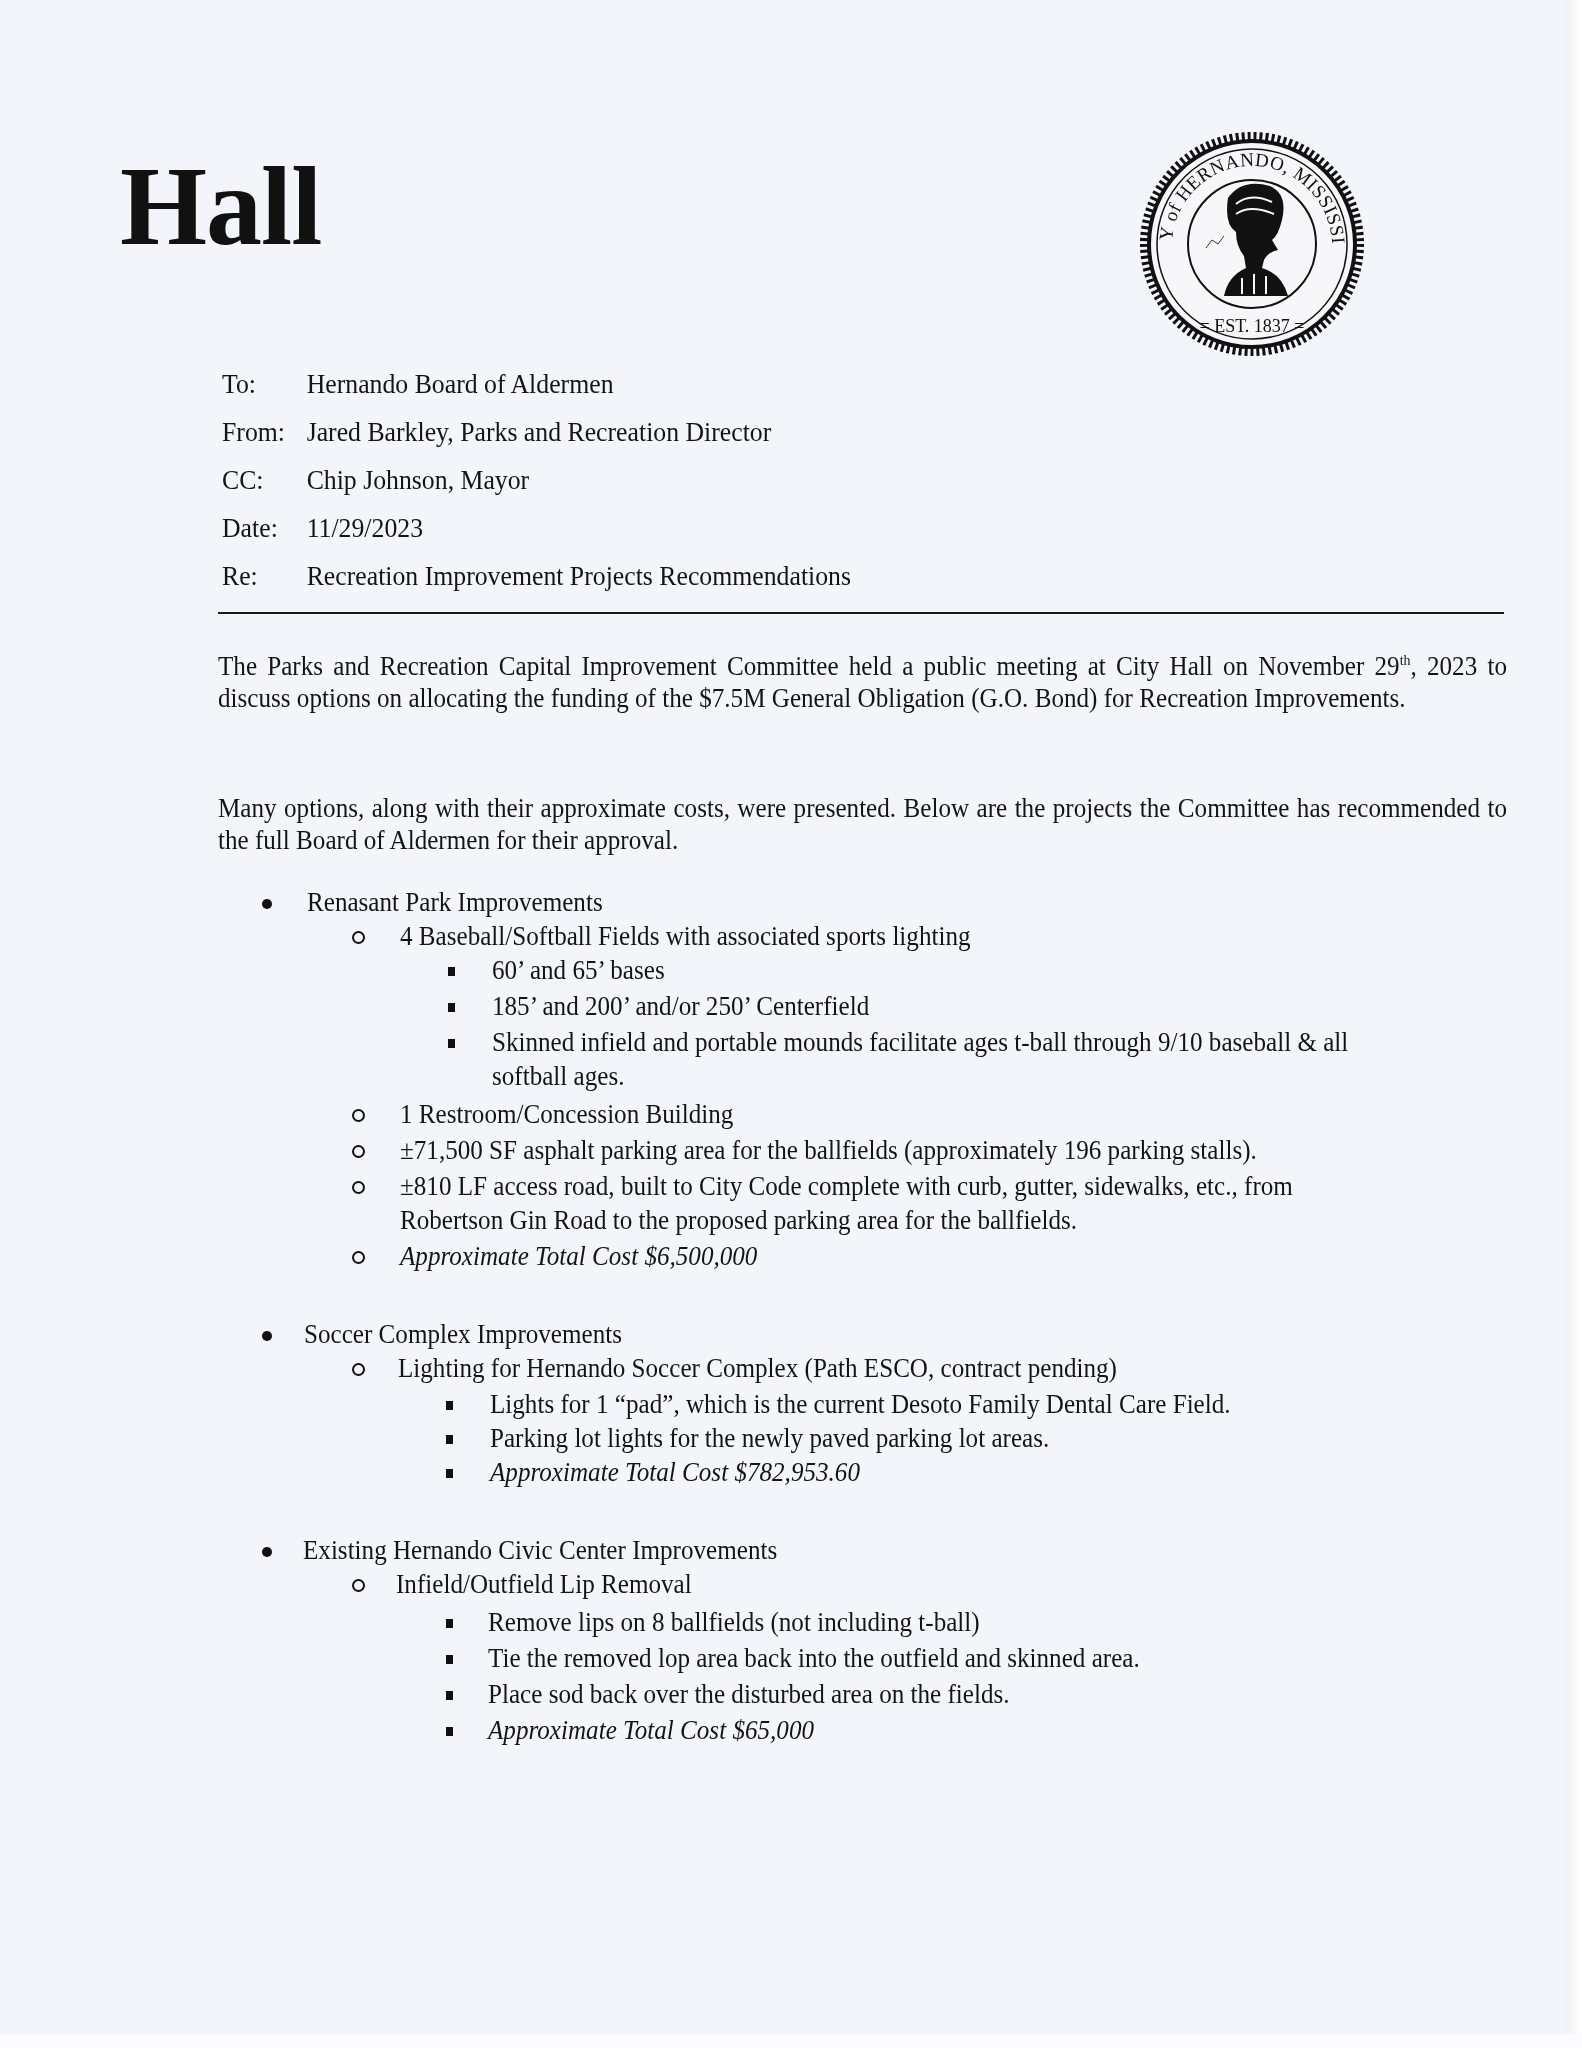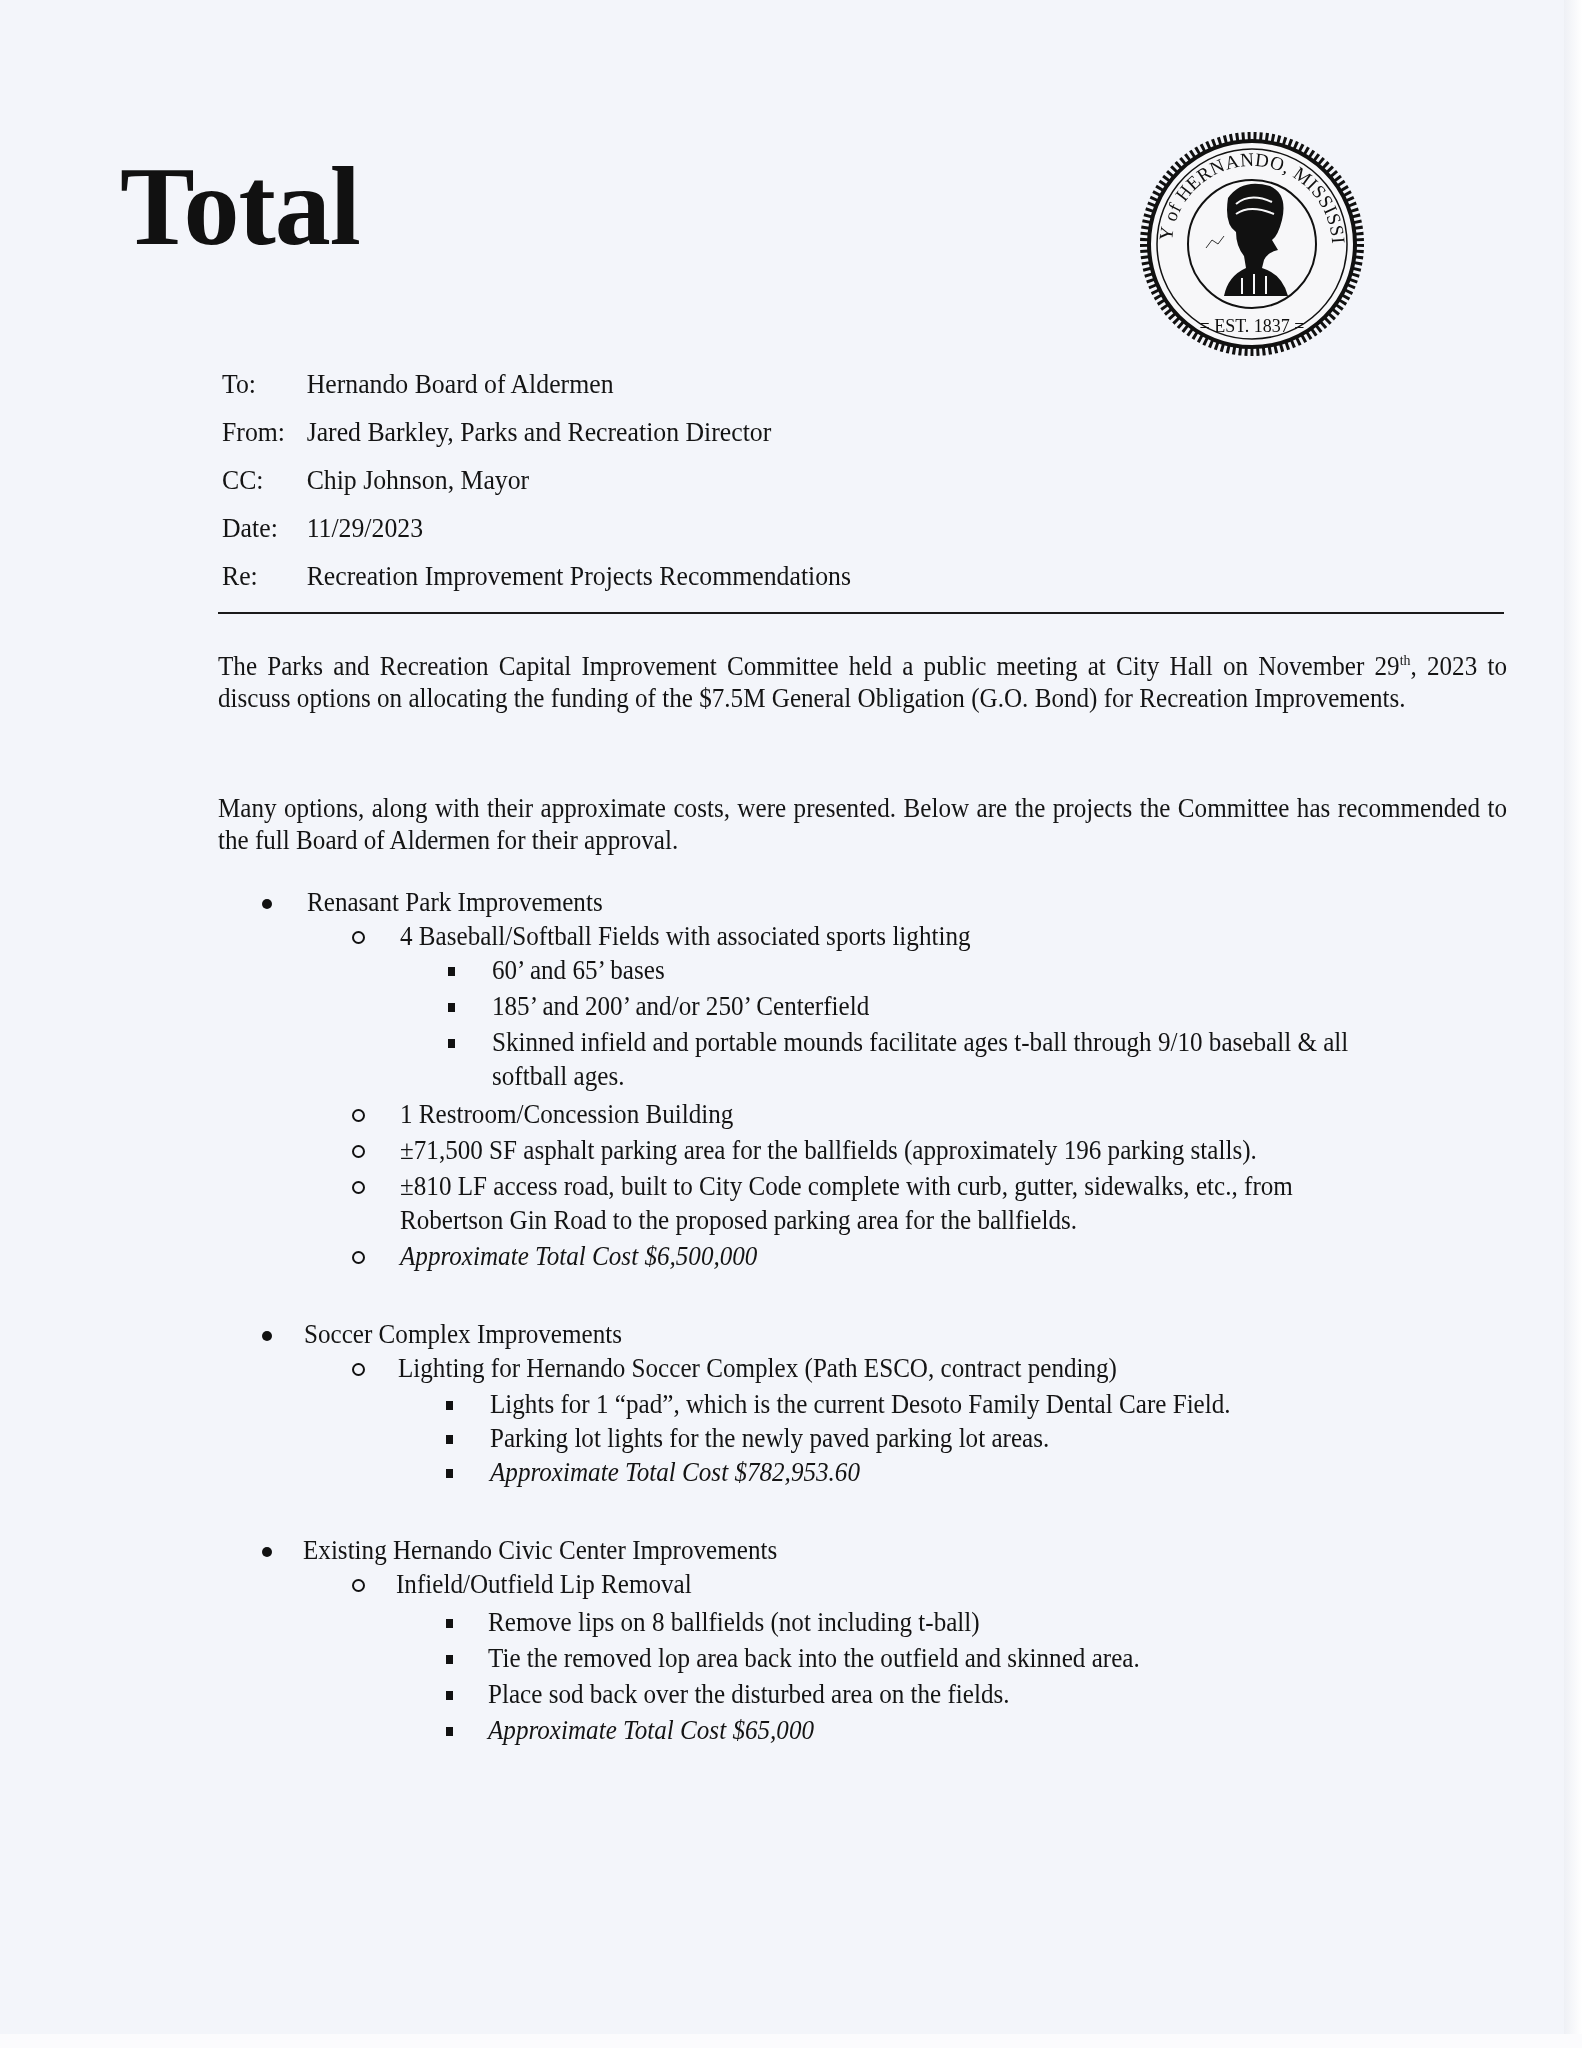--- a/index.html
+++ b/index.html
@@ -127,21 +127,21 @@
       vertical-align: middle;
     }
     .italic { font-style: italic; }
   </style>
 </head>
 <body>
 
 <div class="page-edge-right"></div>
 <div class="page-edge-bottom"></div>
 
-<div class="title">Total</div>
+<div class="title">Hall</div>
 
 <svg class="seal" viewBox="0 0 240 232">
   <defs>
     <path id="arcTop" d="M 40 118 A 80 80 0 0 1 200 118"></path>
     <path id="arcBottom" d="M 62 160 A 70 70 0 0 0 178 160"></path>
   </defs>
 
   <circle cx="120" cy="116" r="108" fill="none" stroke="#111" stroke-width="8" stroke-dasharray="3 3"></circle>
   <circle cx="120" cy="116" r="103" fill="#f7f7f9" stroke="#111" stroke-width="4"></circle>
   <circle cx="120" cy="116" r="95" fill="none" stroke="#111" stroke-width="1.5"></circle>

